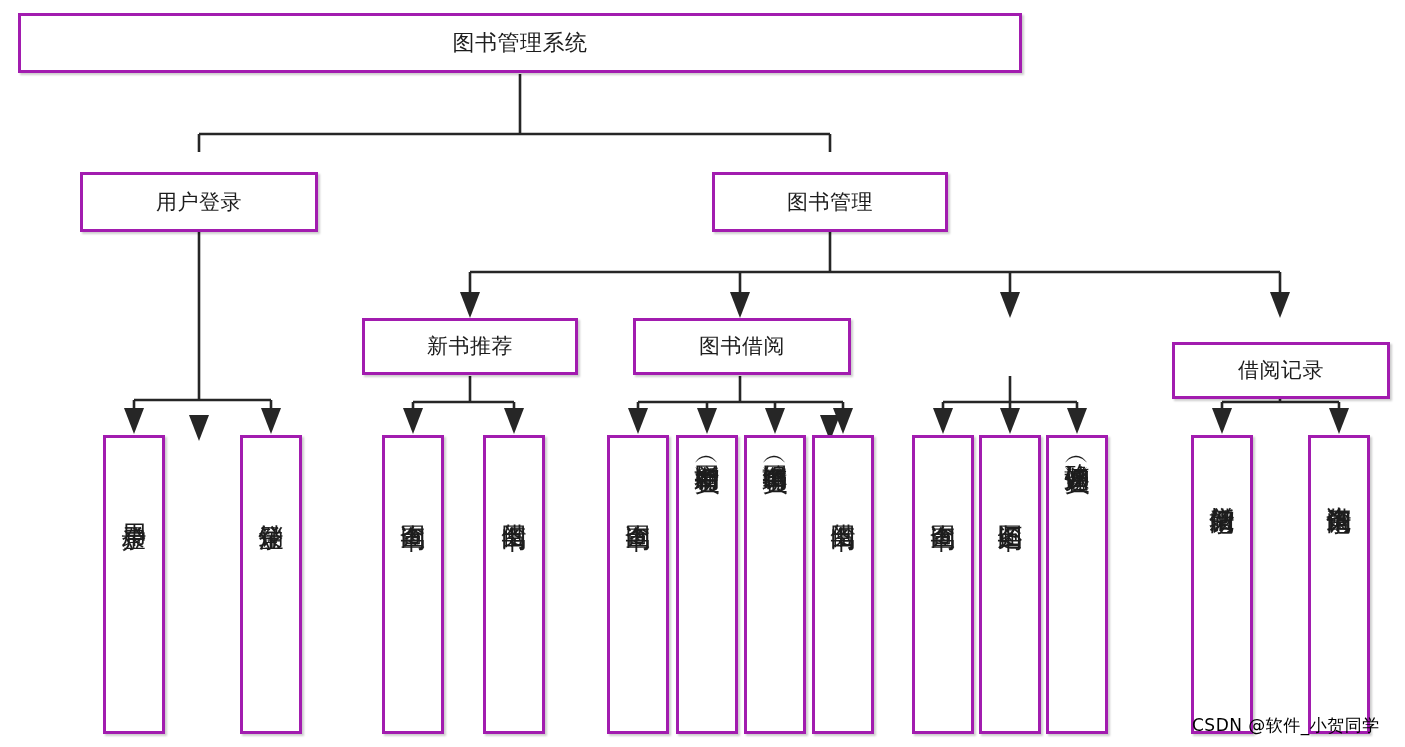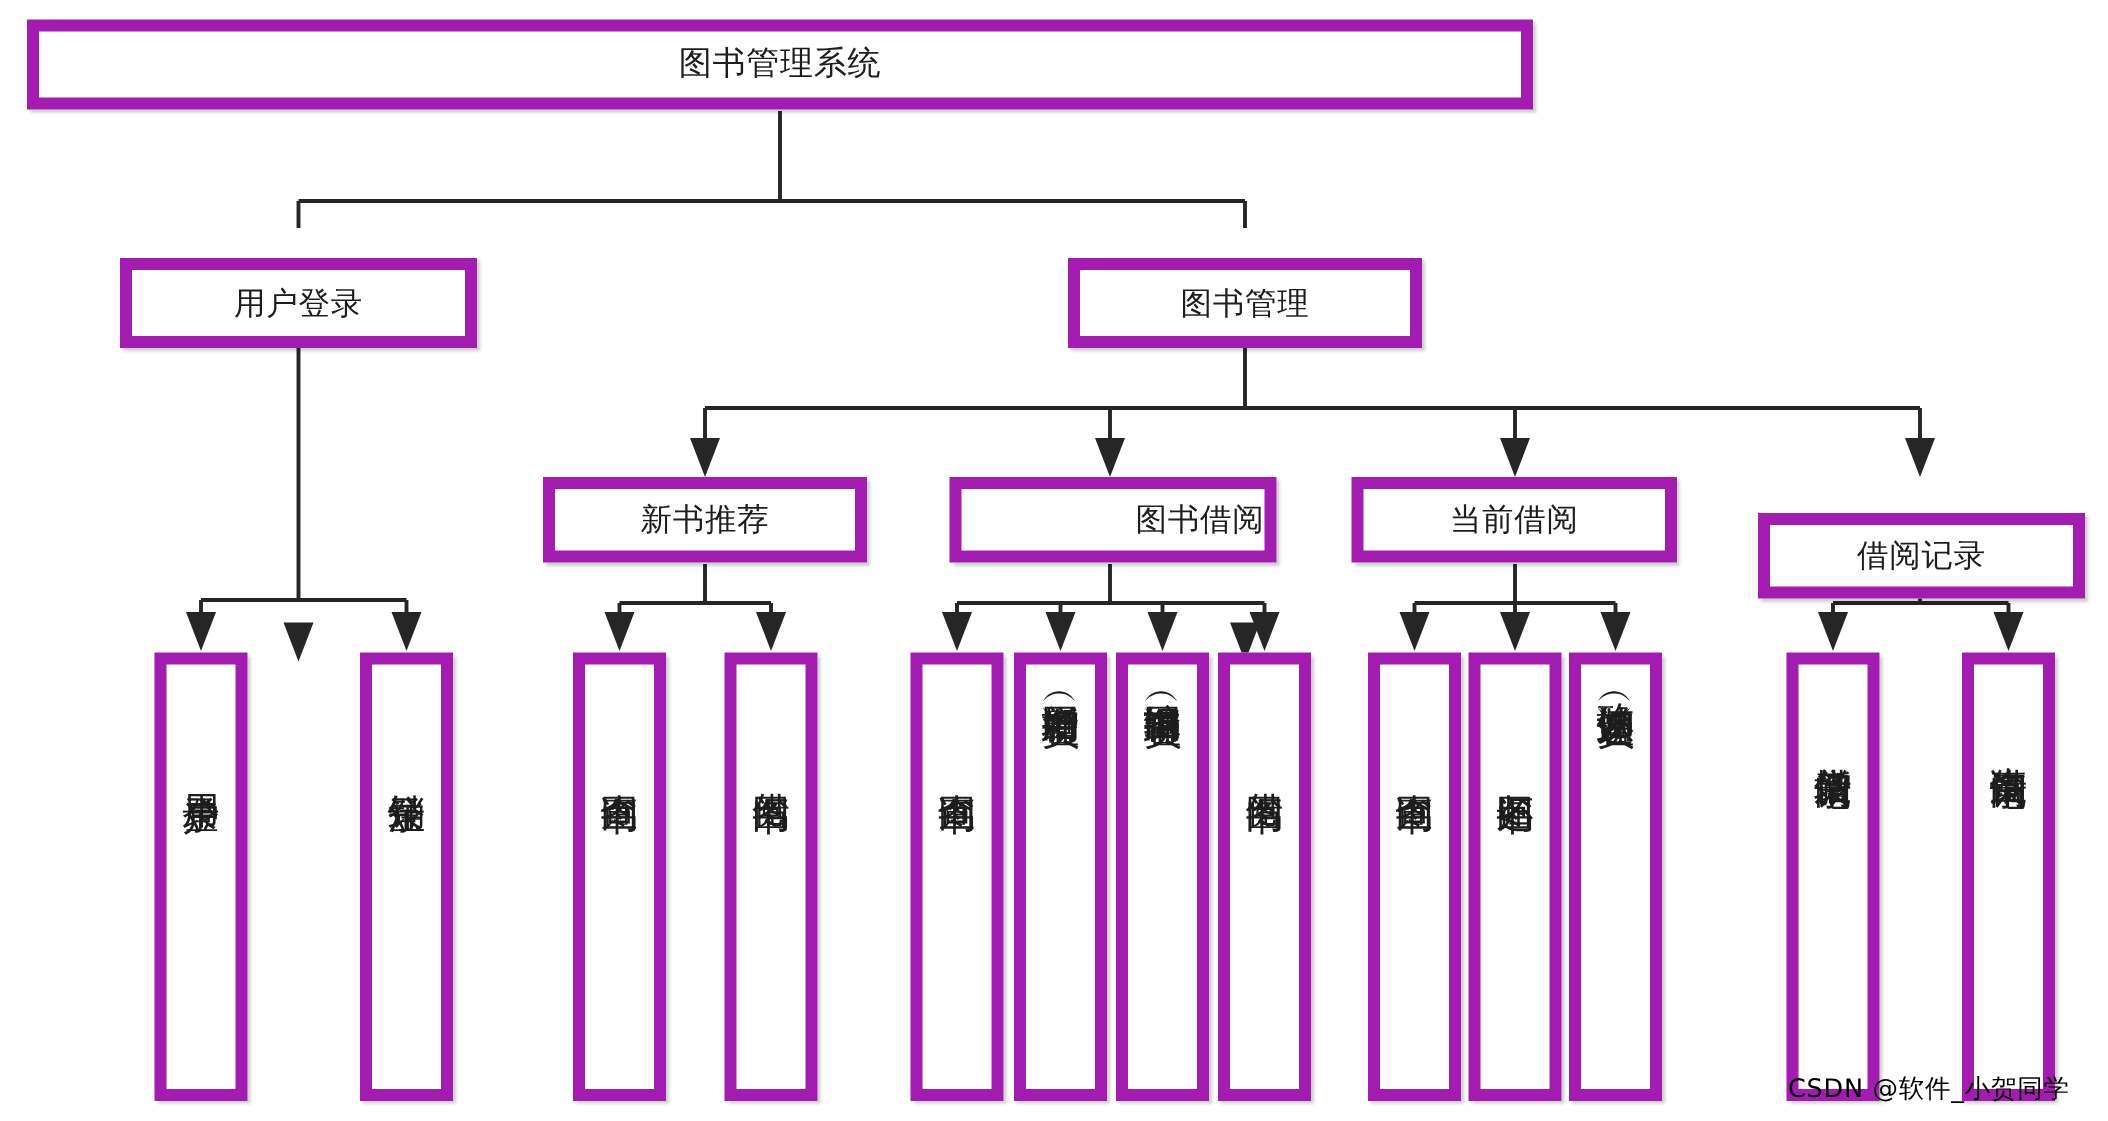--- a/index.html
+++ b/index.html
@@ -20,21 +20,21 @@
     left: 0;
     top: 0;
     width: 1405px;
     height: 747px;
     pointer-events: none;
   }
   .node {
     position: absolute;
     box-sizing: border-box;
     background: #ffffff;
-    border: 8px solid #a21caf;
+    border: 3px solid #a21caf;
     box-shadow: 2px 2px 2px rgba(0,0,0,0.20);
     display: flex;
     align-items: center;
     justify-content: center;
     color: #1d1d1d;
   }
   .node-label {
     display: block;
     text-align: center;
     line-height: 1.05;
@@ -169,25 +169,22 @@
   <div class="node horiz" style="left:80px; top:172px; width:238px; height:60px;">
     <span class="node-label">用户登录</span>
   </div>
   <div class="node horiz" style="left:362px; top:318px; width:216px; height:57px;">
     <span class="node-label">新书推荐</span>
   </div>
 
   <div class="node horiz" style="left:712px; top:172px; width:236px; height:60px;">
     <span class="node-label">图书管理</span>
   </div>
-  <div class="node horiz" style="left:633px; top:318px; width:218px; height:57px;justify-content:flex-end;">
+  <div class="node horiz" style="left:633px; top:318px; width:218px; height:57px;">
     <span class="node-label">图书借阅</span>
-  </div>
-  <div class="node horiz" style="left:901px; top:318px; width:217px; height:57px;">
-    <span class="node-label">当前借阅</span>
   </div>
   <div class="node horiz" style="left:1172px; top:318px; width:218px; height:57px;margin-top:24px;">
     <span class="node-label">借阅记录</span>
   </div>
 
   <div class="node vert short" style="left:103px; top:435px; width:62px; height:299px;">
     <span class="node-label">用户登录</span>
   </div>
   <div class="node vert short" style="left:240px; top:435px; width:62px; height:299px;">
     <span class="node-label">注销登录</span>

